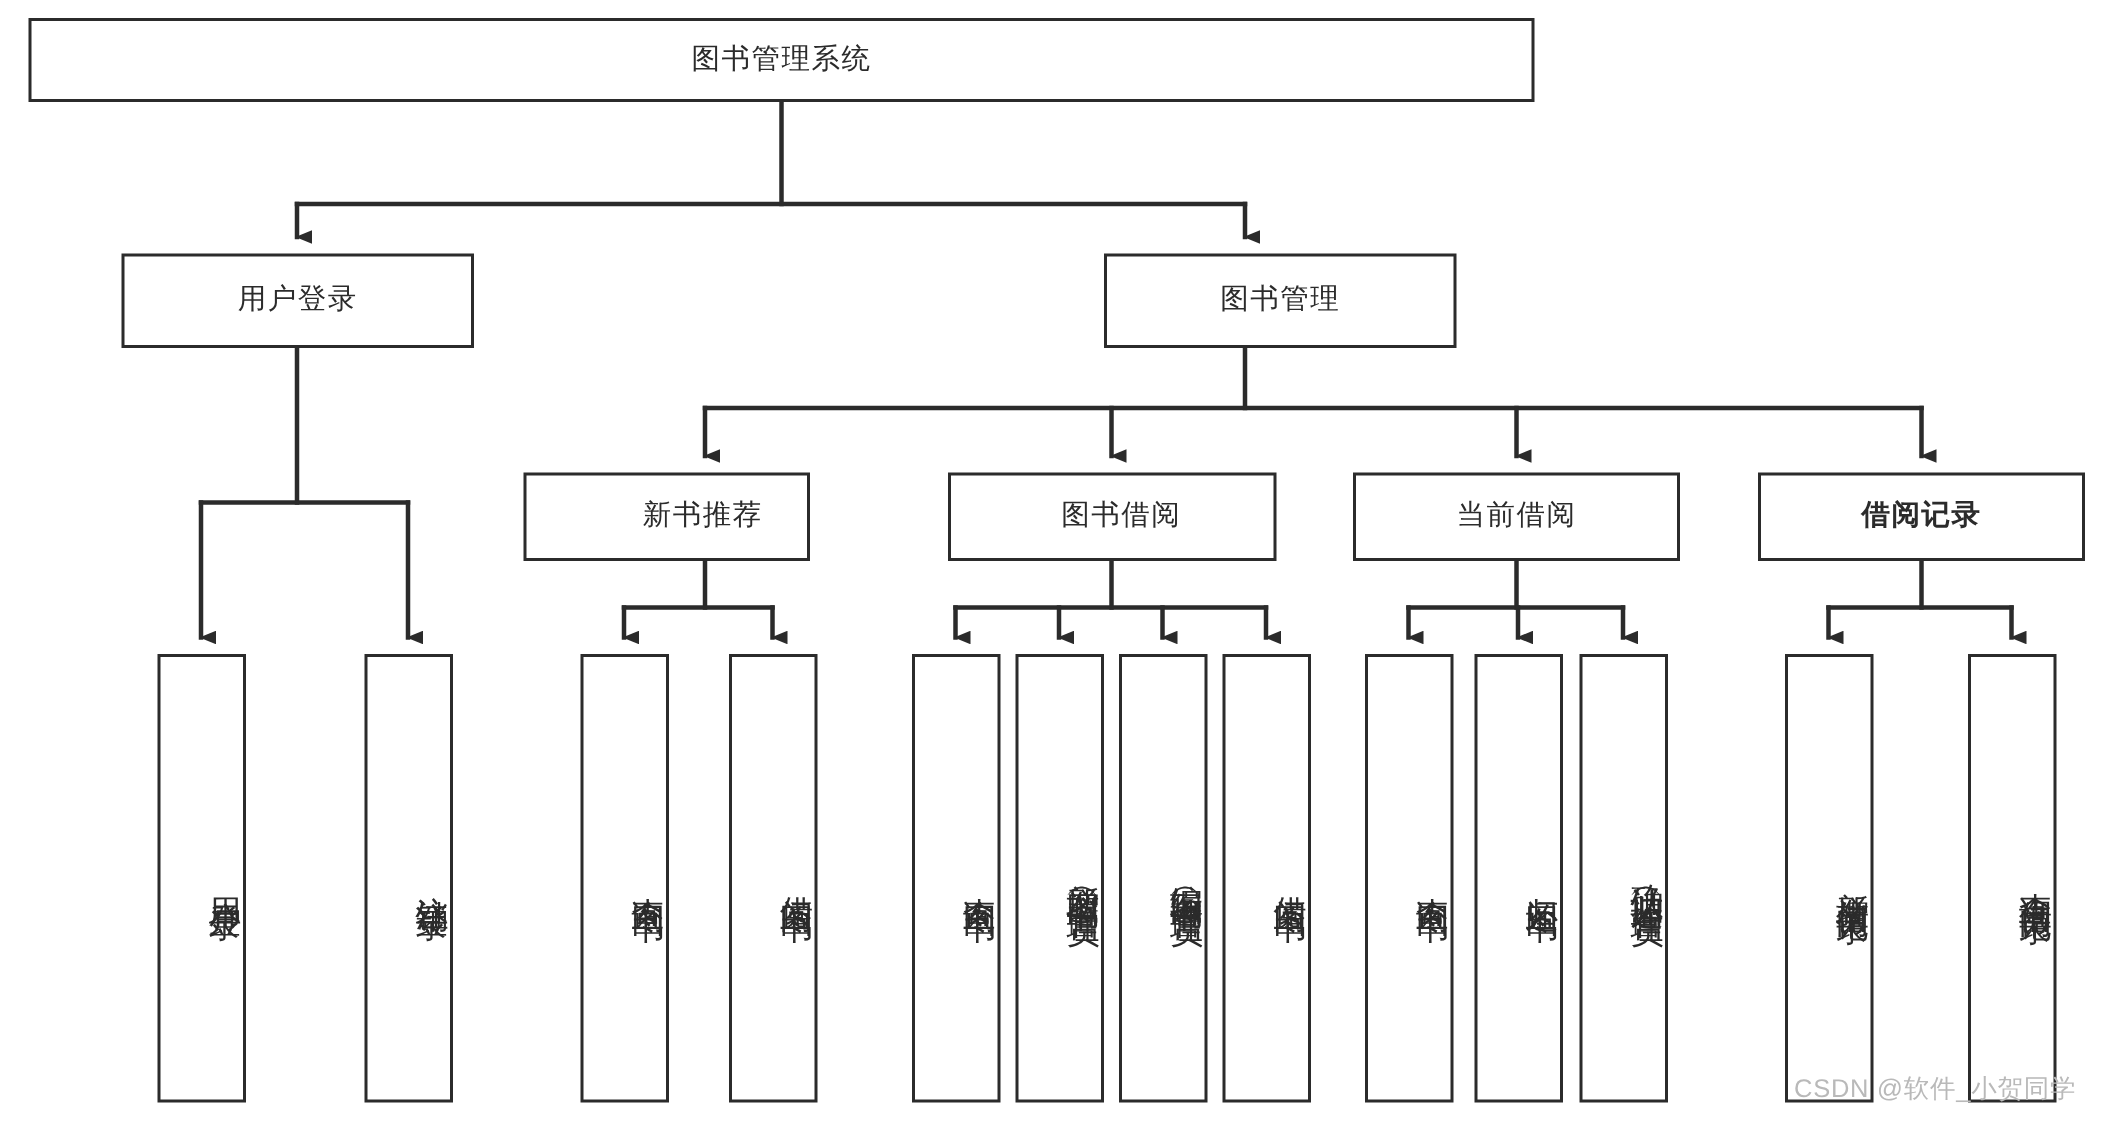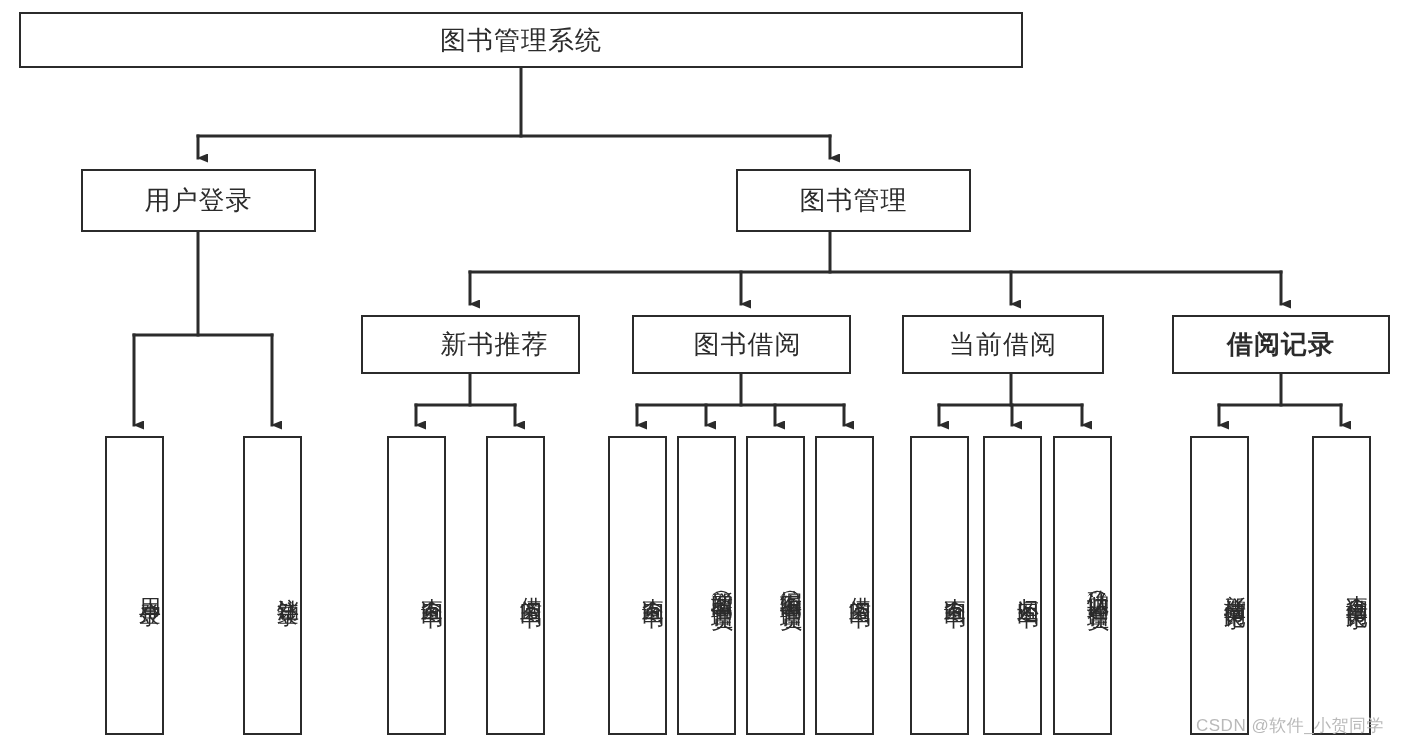--- a/index.html
+++ b/index.html
@@ -29,21 +29,21 @@
     position: absolute;
     box-sizing: border-box;
     background: #ffffff;
     border: 2px solid #2b2b2b;
     display: flex;
     align-items: center;
     justify-content: center;
     color: #2b2b2b;
   }
   .node.horiz {
-    font-size: 26px;
+    font-size: 19px;
     letter-spacing: 1px;
     line-height: 1.1;
   }
   .node.vert {
     writing-mode: vertical-rl;
     text-orientation: upright;
     font-size: 22px;
     letter-spacing: 3px;
     line-height: 1.05;
     padding: 8px 0;
@@ -115,27 +115,27 @@
   <div id="node-layer">
       <div class="node horiz" style="left: 19px; top: 12px; width: 1004px; height: 56px;">
         <span>图书管理系统</span>
       </div>
       <div class="node horiz" style="left: 81px; top: 169px; width: 235px; height: 63px;">
         <span>用户登录</span>
       </div>
       <div class="node horiz" style="left: 712px; top: 169px; width: 235px; height: 63px; margin-left: 24px;">
         <span>图书管理</span>
       </div>
-      <div class="node horiz" style="left: 361px; top: 315px; width: 219px; height: 59px; padding-left: 48px;">
+      <div class="node horiz" style="left: 349px; top: 315px; width: 191px; height: 59px; padding-left: 48px;">
         <span>新书推荐</span>
       </div>
       <div class="node horiz" style="left: 632px; top: 315px; width: 219px; height: 59px; padding-left: 12px;">
         <span>图书借阅</span>
       </div>
-      <div class="node horiz" style="left: 902px; top: 315px; width: 202px; height: 59px;">
+      <div class="node horiz" style="left: 902px; top: 315px; width: 218px; height: 59px;">
         <span>当前借阅</span>
       </div>
       <div class="node horiz" style="left: 1172px; top: 315px; width: 218px; height: 59px; font-weight: bold;">
         <span>借阅记录</span>
       </div>
       <div class="node vert" style="left: 105px; top: 436px; width: 59px; height: 299px;">
         <span class="vtext">用户登录</span>
       </div>
       <div class="node vert" style="left: 243px; top: 436px; width: 59px; height: 299px;">
         <span class="vtext">注销登录</span>

